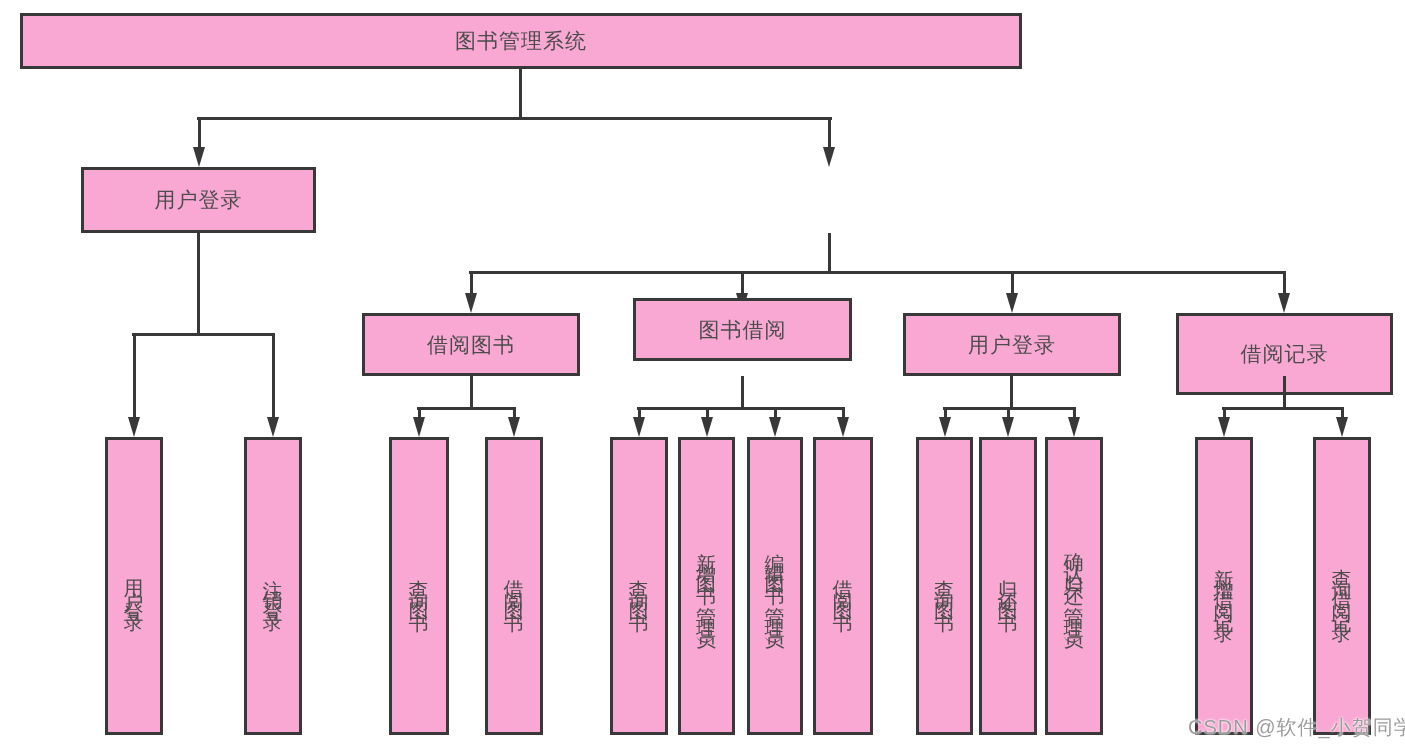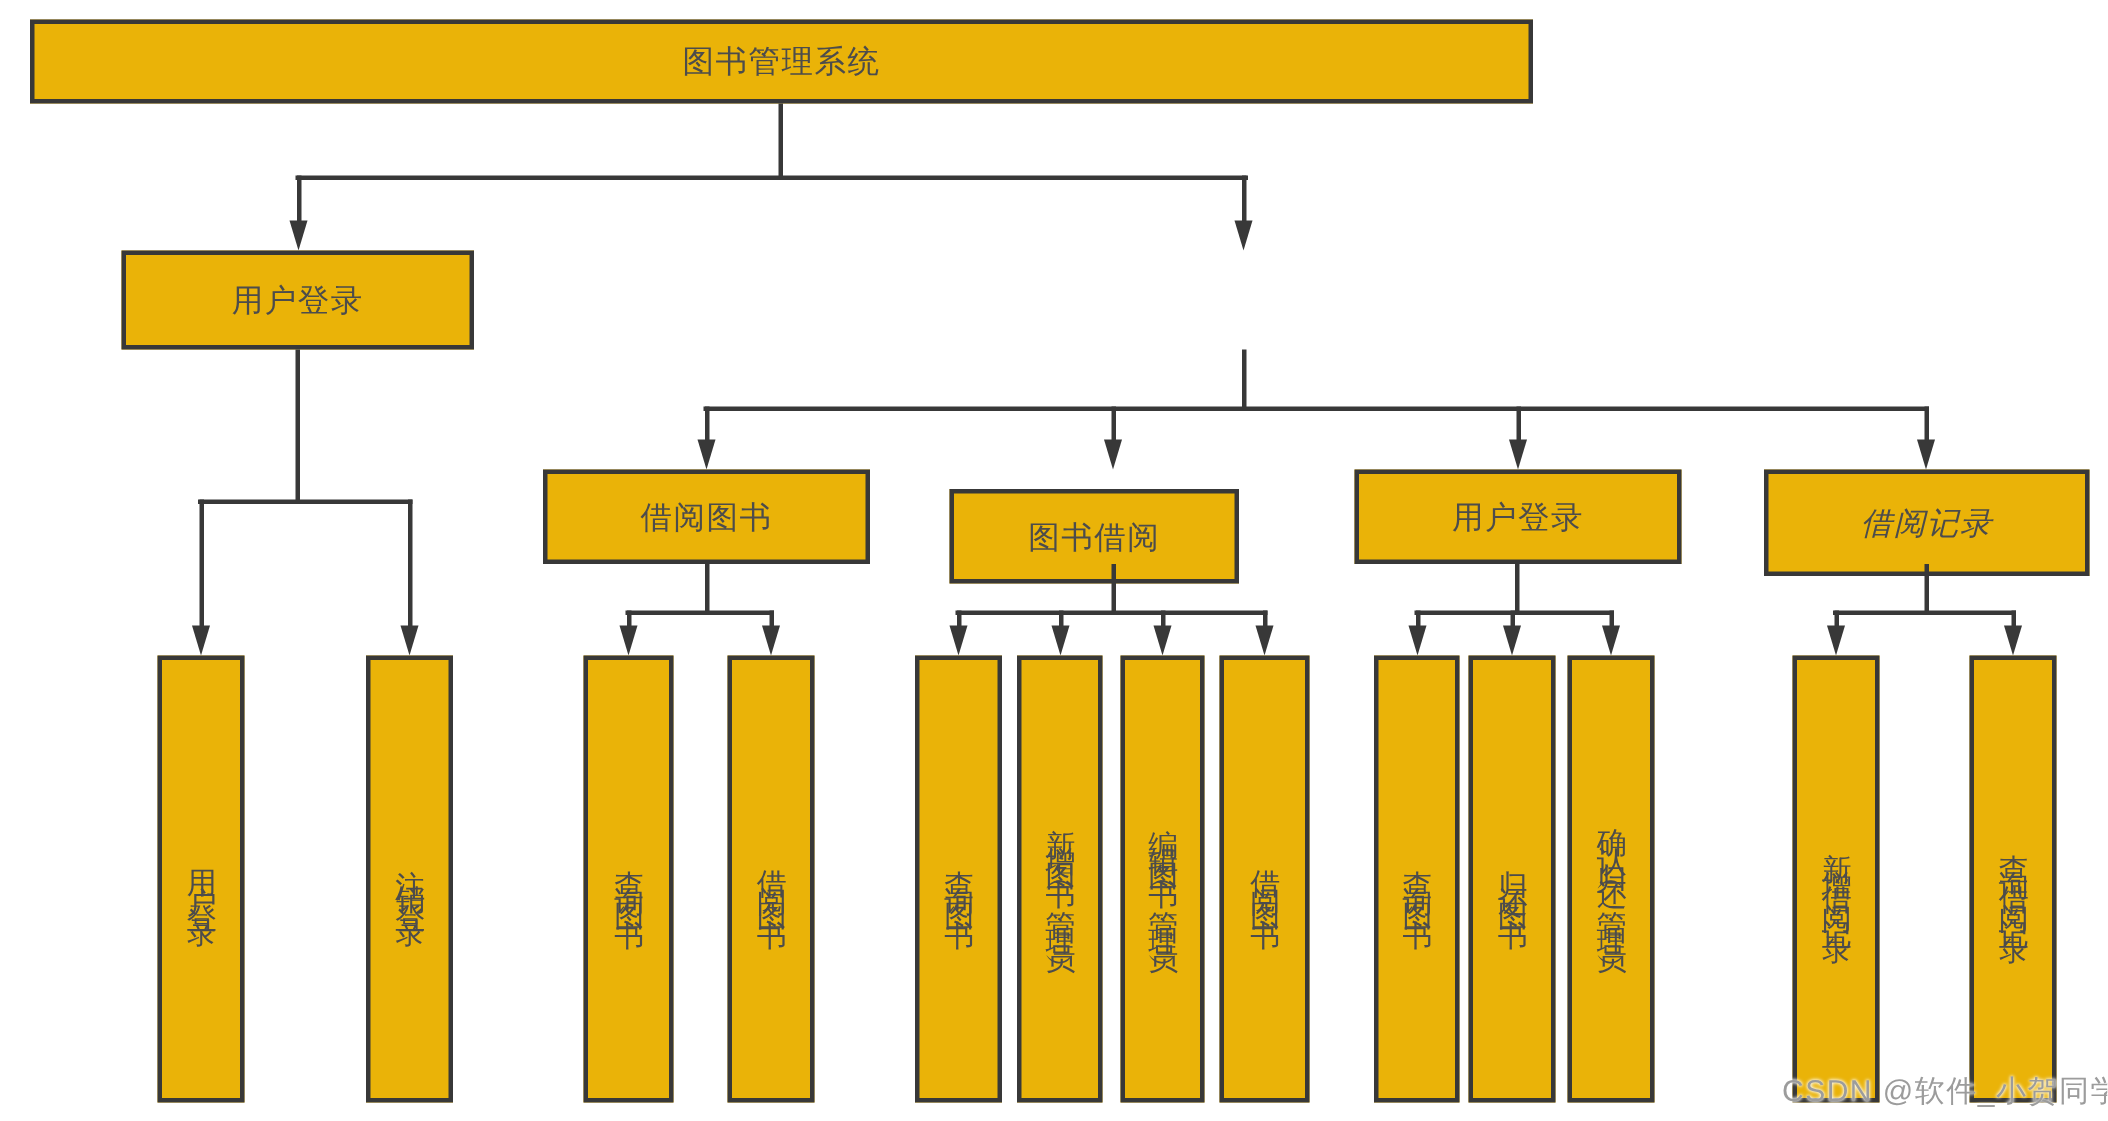--- a/index.html
+++ b/index.html
@@ -14,21 +14,21 @@
     position:relative;
     width:1405px;
     height:747px;
     background:var(--bg-color);
     overflow:hidden;
   }
   .node{
     position:absolute;
     box-sizing:border-box;
     border:3px solid var(--line-color);
-    background:#eab308;
+    background:#f9a8d4;
     display:flex;
     align-items:center;
     justify-content:center;
     font-size:21px;
     color:var(--text-color);
     letter-spacing:1px;
     text-align:left;
   }
   .node.vert{
     writing-mode:vertical-rl;
@@ -87,23 +87,23 @@
   <div class="stub" style="left:469.5px;top:271px;width:3px;height:24px;"></div>
   <div class="arrow" style="left:464.5px;top:293px;"></div>
   <div class="stub" style="left:740.5px;top:271px;width:3px;height:24px;"></div>
   <div class="arrow" style="left:735.5px;top:293px;"></div>
   <div class="stub" style="left:1010.5px;top:271px;width:3px;height:24px;"></div>
   <div class="arrow" style="left:1005.5px;top:293px;"></div>
   <div class="stub" style="left:1282.5px;top:271px;width:3px;height:24px;"></div>
   <div class="arrow" style="left:1277.5px;top:293px;"></div>
 
   <div class="node" style="left:362px;top:313px;width:218px;height:63px;">借阅图书</div>
-  <div class="node" style="left:633px;top:326px;width:193px;height:63px;">图书借阅</div>
+  <div class="node" style="left:633px;top:298px;width:219px;height:63px;">图书借阅</div>
   <div class="node" style="left:903px;top:313px;width:218px;height:63px;">用户登录</div>
-  <div class="node" style="left:1176px;top:313px;width:217px;height:71px;font-style:italic;">借阅记录</div>
+  <div class="node" style="left:1176px;top:313px;width:217px;height:82px;">借阅记录</div>
 
   <div class="v" style="left:470px;top:376px;width:3px;height:34px;"></div>
   <div class="h" style="left:417px;top:407px;width:99px;height:3px;"></div>
   <div class="stub" style="left:417.5px;top:407px;width:3px;height:12px;"></div>
   <div class="arrow" style="left:412.5px;top:417px;"></div>
   <div class="stub" style="left:512.5px;top:407px;width:3px;height:12px;"></div>
   <div class="arrow" style="left:507.5px;top:417px;"></div>
 
   <div class="v" style="left:741px;top:376px;width:3px;height:34px;"></div>
   <div class="h" style="left:637px;top:407px;width:208px;height:3px;"></div>

